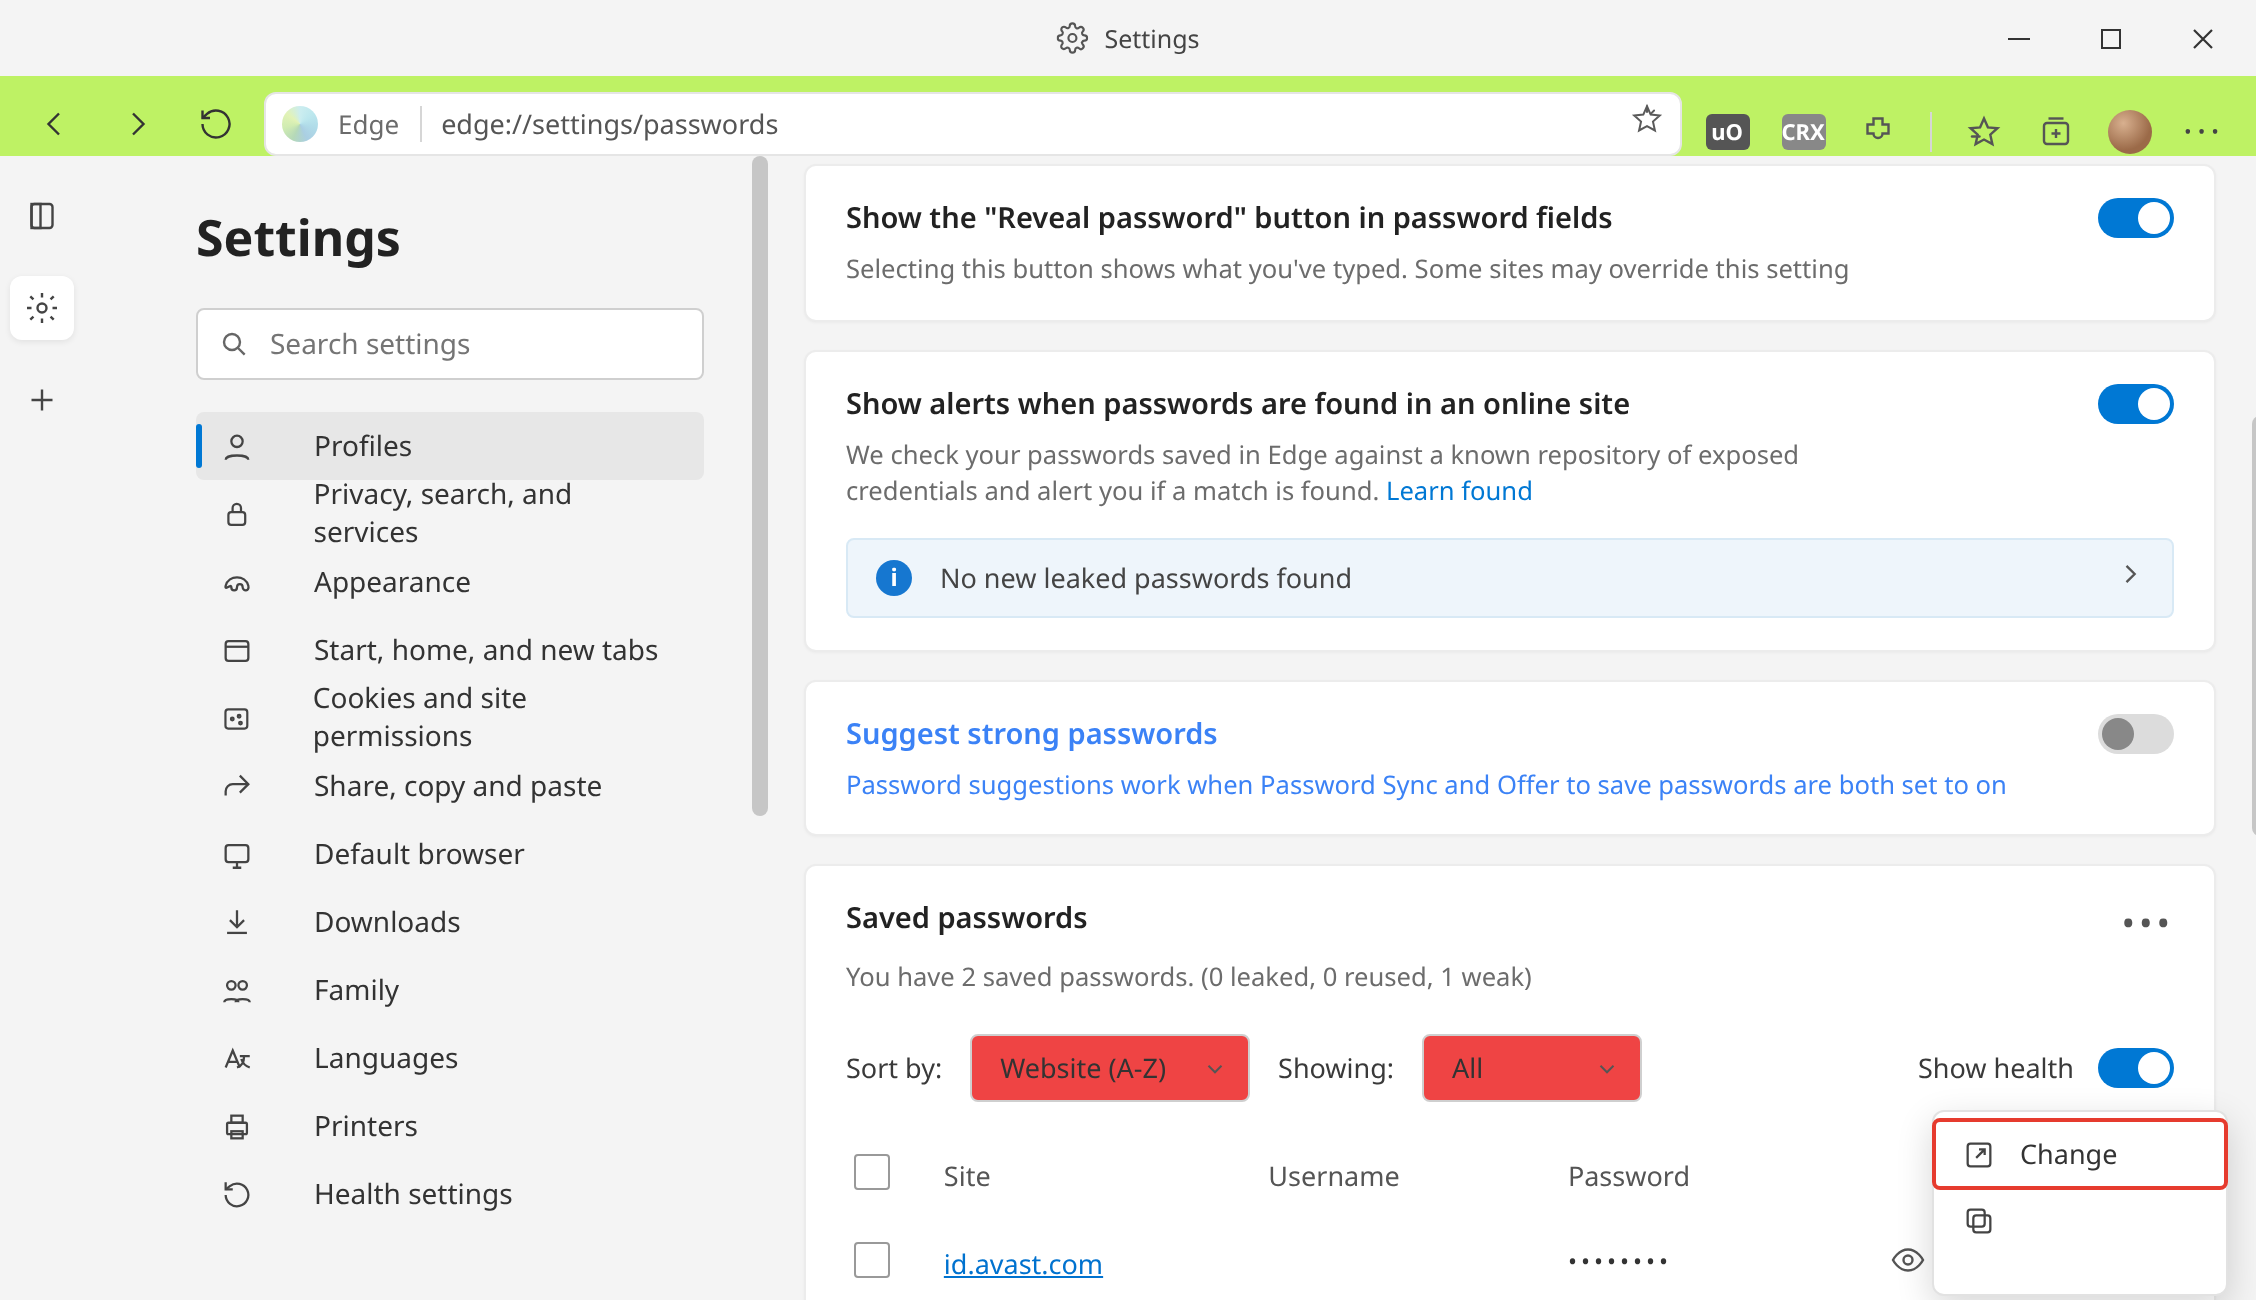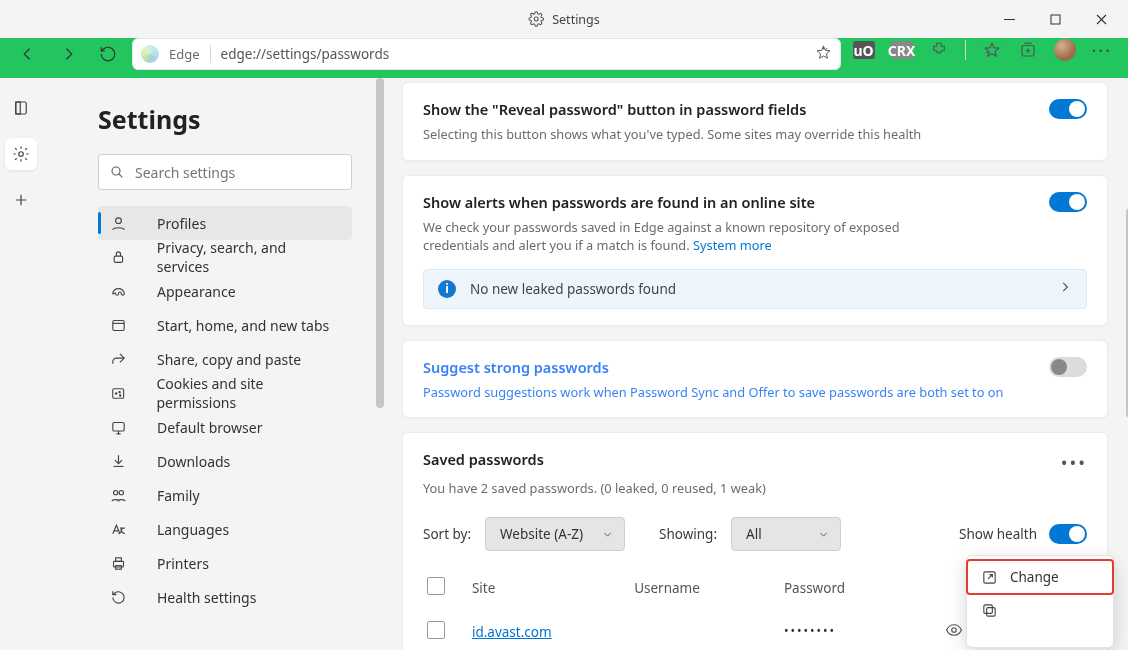--- a/index.html
+++ b/index.html
@@ -7,33 +7,33 @@
 
   
   .titlebar { height: 38px; display: flex; align-items: center; justify-content: space-between; padding: 0 4px 0 0; background: #f4f4f4; }
   .title-center { position: absolute; left: 50%; transform: translateX(-50%); display: flex; align-items: center; gap: 8px; color: #444; font-size: 12.5px; }
   .title-center svg { width: 16px; height: 16px; }
   .win-btns { display: flex; gap: 0; margin-left: auto; }
   .win-btn { width: 46px; height: 32px; display: flex; align-items: center; justify-content: center; color: #333; }
   .win-btn svg { width: 11px; height: 11px; }
 
   
-  .toolbar { height: 40px; display: flex; align-items: flex-start; gap: 8px; padding: 0 12px; background: #22c55e; }
+  .toolbar { height: 40px; display: flex; align-items: flex-end; gap: 8px; padding: 0 12px; background: #bef264; }
   .nav-btn { width: 32px; height: 32px; display: inline-flex; align-items: center; justify-content: center; color: #333; border-radius: 4px; }
   .nav-btn svg { width: 18px; height: 18px; stroke: currentColor; fill: none; stroke-width: 1.6; }
   .addr { flex: 1; height: 32px; background: #fff; border: 1px solid #e5e5e5; border-radius: 6px; display: flex; align-items: center; padding: 0 8px; gap: 10px; }
   .edge-badge { width: 18px; height: 18px; border-radius: 50%; background: conic-gradient(#7fd2d8,#59c4d4,#3aa6c7,#2b86b8,#479f4e,#8acf3e,#b7e04a,#7fd2d8); opacity: .4; display:inline-block; }
   .addr-brand { color: #6b6b6b; font-size: 13px; }
   .addr-sep { width: 1px; height: 18px; background: #d6d6d6; }
   .addr-text { flex: 1; color: #555; font-size: 13.5px; }
   .addr-star svg { width: 17px; height: 17px; stroke: #5a5a5a; fill:none; stroke-width:1.4; }
   .ext-icons { display: flex; align-items: center; gap: 16px; padding: 0 4px; }
   .ext-ico { width: 20px; height: 20px; display: inline-flex; align-items: center; justify-content: center; color: #555; }
   .ext-ico svg { width: 18px; height: 18px; stroke: currentColor; fill: none; stroke-width: 1.6; }
-  .ext-ico.pill { background:#555; color:#fff; width:22px; height:18px; border-radius:3px; font-size:14px; font-weight:700; display:flex; align-items:center; justify-content:center;}
+  .ext-ico.pill { background:#555; color:#fff; width:22px; height:18px; border-radius:3px; font-size:11px; font-weight:700; display:flex; align-items:center; justify-content:center;}
   .avatar { width: 22px; height: 22px; border-radius: 50%; background: radial-gradient(circle at 35% 30%, #d8b08f, #9b6a48 65%); }
   .more-dots { font-size: 18px; letter-spacing: 2px; color:#444; }
 
   
   .main { display: flex; height: calc(650px - 78px); }
   .leftbar { width: 42px; background: #f4f4f4; display: flex; flex-direction: column; align-items: center; padding-top: 14px; gap: 14px; border-right: 0; }
   .leftbar .tile { width: 32px; height: 32px; border-radius: 6px; display: flex; align-items: center; justify-content: center; color:#444; }
   .leftbar .tile.active { background: #fff; box-shadow: 0 1px 3px rgba(0,0,0,.08); }
   .leftbar .tile svg { width: 18px; height: 18px; stroke: currentColor; fill:none; stroke-width:1.6; }
 
@@ -71,21 +71,21 @@
   .banner { margin-top:14px; display:flex; align-items:center; gap:14px; background:#eef5fb; border:1px solid #d8e9f5; border-radius:4px; padding:10px 14px; color:#444; font-size:13.5px;}
   .banner .info-ico { width:18px; height:18px; border-radius:50%; background:#1677d0; color:#fff; display:flex; align-items:center; justify-content:center; font-size:12px; font-weight:700; flex-shrink:0;}
   .banner .chev { margin-left:auto; }
   .banner .chev svg { width:14px; height:14px; stroke:#555; fill:none; stroke-width:2;}
 
   
   .sp-head { display:flex; align-items:center; justify-content:space-between; }
   .sp-head .three { font-size:18px; letter-spacing:2px; color:#555; }
   .sp-sub { font-size:12.8px; color:#6c6c6c; margin-top:4px; margin-bottom:20px; }
   .controls { display:flex; align-items:center; gap:14px; }
-  .sel { height:34px; border:1px solid #cfcfcf; border-radius:4px; background:#e5e5e5; display:flex; align-items:center; padding:0 10px 0 14px; font-size:13.5px; gap:18px; color:#333;}
+  .sel { height:34px; border:1px solid #cfcfcf; border-radius:4px; background:#ef4444; display:flex; align-items:center; padding:0 10px 0 14px; font-size:13.5px; gap:18px; color:#333;}
   .sel svg { width:13px; height:13px; stroke:#555; fill:none; stroke-width:1.8;}
   .lbl { font-size:13.5px; color:#3a3a3a; }
   .health-toggle { margin-left:auto; display:flex; align-items:center; gap:12px; }
 
   table.pw { width:100%; margin-top:20px; border-collapse:collapse; font-size:13.5px; }
   table.pw th { text-align:left; font-weight:400; color:#555; padding:6px 4px 12px 4px; }
   table.pw td { padding:10px 4px; }
   .chk { width:18px; height:18px; border:1.5px solid #999; border-radius:2px; display:inline-block; }
   .sitelink { color:#0072cf; text-decoration:underline; }
   .dots { letter-spacing:2px; color:#333; font-size:12px;}
@@ -242,36 +242,36 @@
         </div>
       <div class="navitem">
           <svg viewBox="0 0 24 24">
             <rect x="4" y="5" width="16" height="14" rx="2"></rect>
             <path d="M4 9h16"></path>
           </svg>
           <span>Start, home, and new tabs</span>
         </div>
       <div class="navitem">
           <svg viewBox="0 0 24 24">
-            <path d="M14 4l6 6-6 6"></path>
-            <path d="M20 10H9a5 5 0 0 0-5 5v3"></path>
-          </svg>
-          <span>Share, copy and paste</span>
-        </div>
-      <div class="navitem">
-          <svg viewBox="0 0 24 24">
             <rect x="4" y="5" width="16" height="14" rx="2"></rect>
             <circle cx="9" cy="12" r="1"></circle>
             <circle cx="14" cy="10" r="1"></circle>
             <circle cx="15" cy="15" r="1"></circle>
           </svg>
           <span>Cookies and site permissions</span>
         </div>
       <div class="navitem">
           <svg viewBox="0 0 24 24">
+            <path d="M14 4l6 6-6 6"></path>
+            <path d="M20 10H9a5 5 0 0 0-5 5v3"></path>
+          </svg>
+          <span>Share, copy and paste</span>
+        </div>
+      <div class="navitem">
+          <svg viewBox="0 0 24 24">
             <rect x="4" y="5" width="16" height="12" rx="2"></rect>
             <path d="M9 21h6M12 17v4"></path>
           </svg>
           <span>Default browser</span>
         </div>
       <div class="navitem">
           <svg viewBox="0 0 24 24">
             <path d="M12 3v12M7 10l5 5 5-5"></path>
             <path d="M5 19h14"></path>
           </svg>
@@ -311,31 +311,31 @@
     </div>
   </div>
 
   <div class="content">
     <div class="right-scrollbar"></div>
 
     <div class="card">
       <div class="row">
         <div>
           <h3>Show the "Reveal password" button in password fields</h3>
-          <p class="desc">Selecting this button shows what you've typed. Some sites may override this health</p>
+          <p class="desc">Selecting this button shows what you've typed. Some sites may override this setting</p>
         </div>
         <div class="toggle"></div>
       </div>
     </div>
 
     <div class="card">
       <div class="row">
         <div style="max-width:540px">
           <h3>Show alerts when passwords are found in an online site</h3>
-          <p class="desc"><span>We check your passwords saved in Edge against a known repository of exposed credentials and alert you if a match is found. </span><a href="#">System more</a></p>
+          <p class="desc"><span>We check your passwords saved in Edge against a known repository of exposed credentials and alert you if a match is found. </span><a href="#">Learn found</a></p>
         </div>
         <div class="toggle"></div>
       </div>
       <div class="banner">
         <span class="info-ico">i</span>
         <span>No new leaked passwords found</span>
         <span class="chev"><svg viewBox="0 0 24 24">
               <path d="M9 5l7 7-7 7"></path>
             </svg></span>
       </div>
@@ -358,21 +358,21 @@
       </div>
       <div class="sp-sub">You have 2 saved passwords. (0 leaked, 0 reused, 1 weak)</div>
       <div class="controls">
         <span class="lbl">Sort by:</span>
         <div class="sel">
           <span>Website (A-Z)</span>
           <svg viewBox="0 0 24 24">
               <path d="M6 9l6 6 6-6"></path>
             </svg>
         </div>
-        <span class="lbl" style="margin-left:20px">Showing:</span>
+        <span class="lbl" style="margin-left:0">Showing:</span>
         <div class="sel" style="width:110px;justify-content:space-between">
           <span>All</span>
           <svg viewBox="0 0 24 24">
               <path d="M6 9l6 6 6-6"></path>
             </svg>
         </div>
         <div class="health-toggle">
           <span class="lbl">Show health</span>
           <div class="toggle"></div>
         </div>

